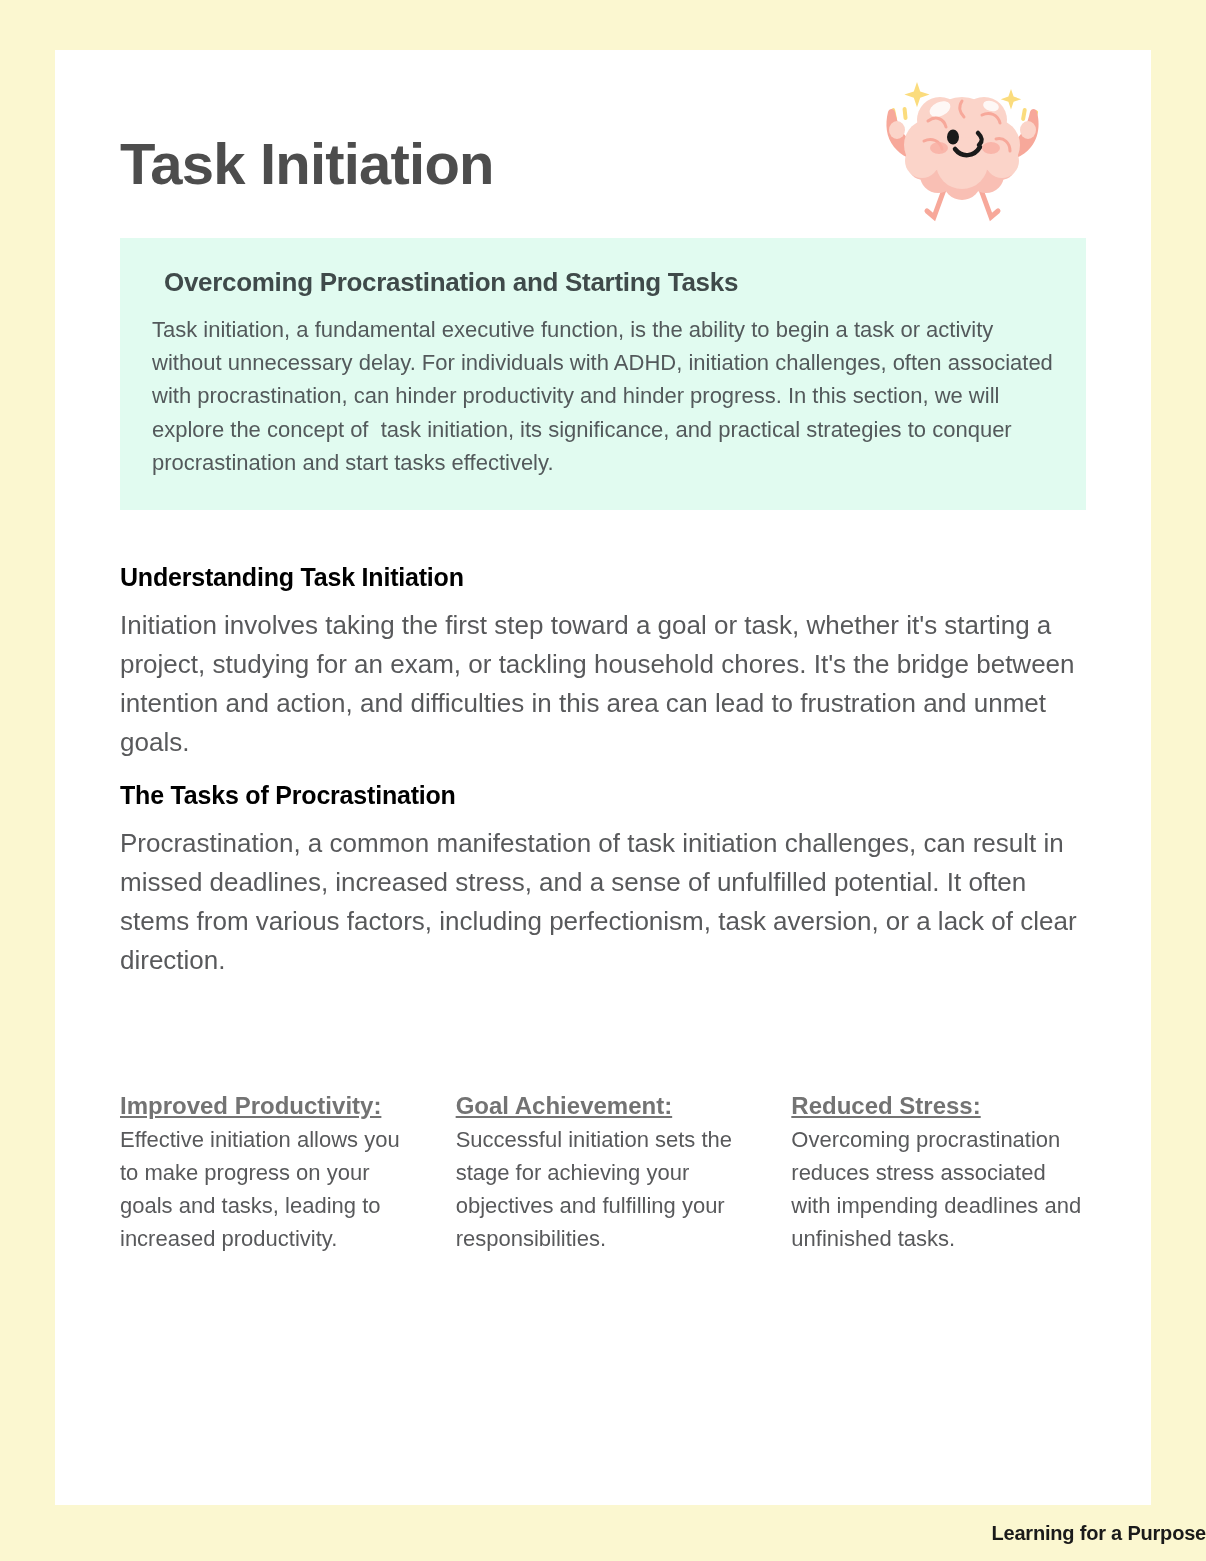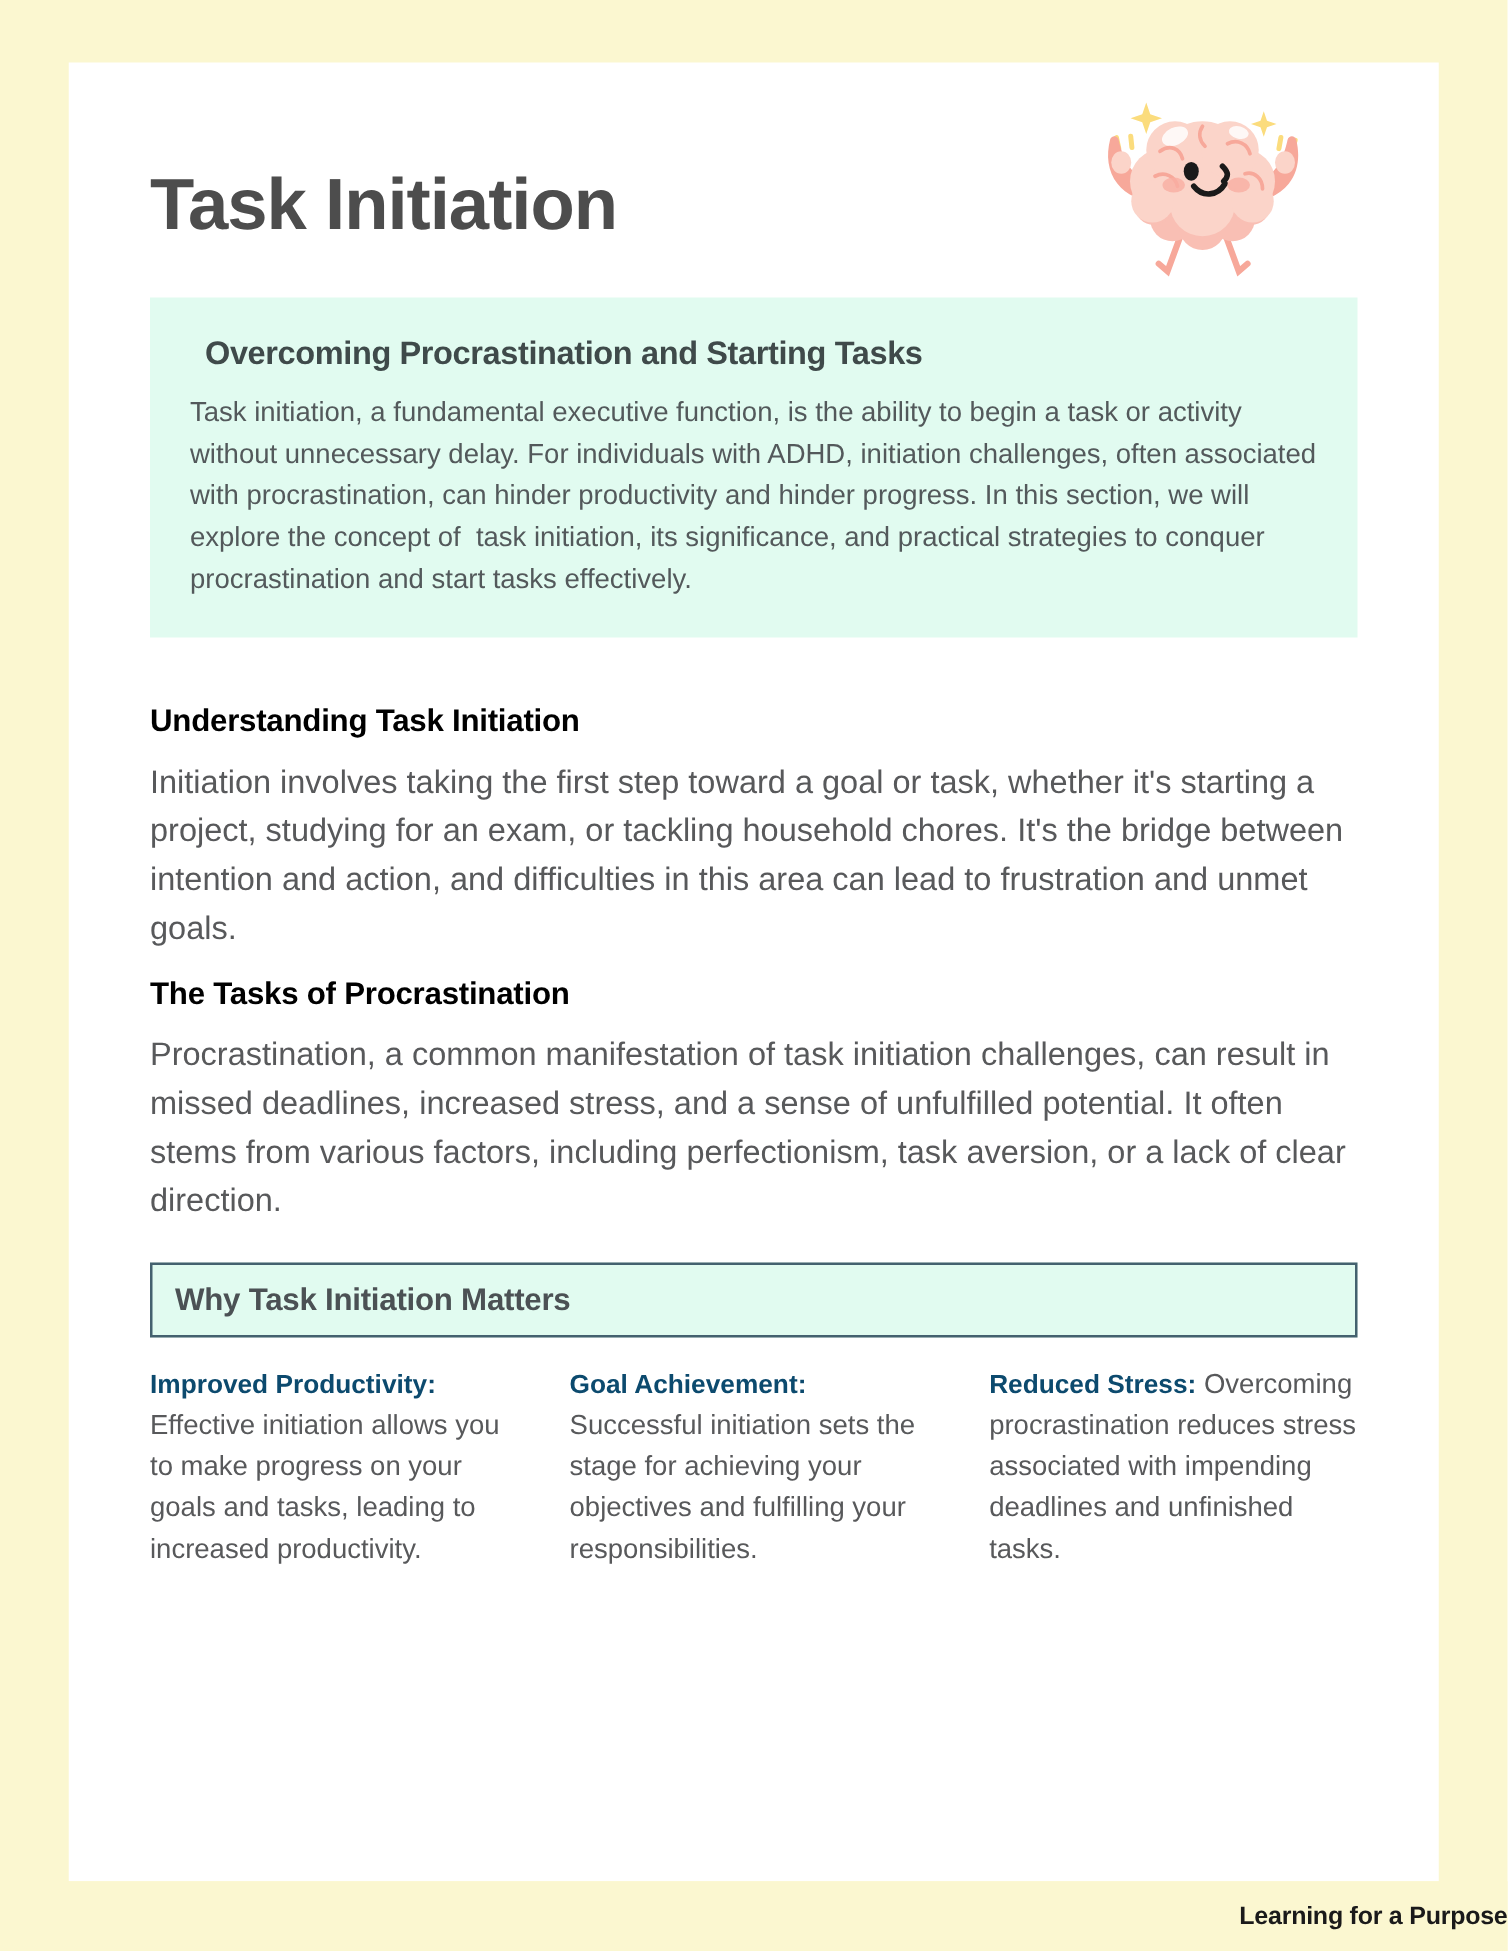--- a/index.html
+++ b/index.html
@@ -135,25 +135,26 @@
     gap: 0px;
   }
   .benefit-col {
     width: 341px;
     padding-right: 40px;
     box-sizing: border-box;
   }
   .benefit-col:nth-child(2) { width: 341px; }
   .benefit-col:nth-child(3) { width: 300px; padding-right: 0; }
   .benefit-term {
-    font-size: 21px;
-    font-weight: bold;
-    color: #0c4a6e;
+    font-size: 24px;
+    font-weight: bold;
+    color: #737373;
     line-height: 1.35;
     display: inline;
+    text-decoration: underline;
   }
   .benefit-desc {
     font-size: 22px;
     color: #58595b;
     line-height: 1.5;
     display: inline;
   }
   .benefit-text {
     margin: 0;
   }
@@ -260,23 +261,20 @@
   <div class="section section-understanding">
     <h3 class="section-heading">Understanding Task Initiation</h3>
     <p class="section-body">Initiation involves taking the first step toward a goal or task, whether it's starting a project, studying for an exam, or tackling household chores. It's the bridge between intention and action, and difficulties in this area can lead to frustration and unmet goals.</p>
   </div>
 
   <div class="section section-impact">
     <h3 class="section-heading">The Tasks of Procrastination</h3>
     <p class="section-body">Procrastination, a common manifestation of task initiation challenges, can result in missed deadlines, increased stress, and a sense of unfulfilled potential. It often stems from various factors, including perfectionism, task aversion, or a lack of clear direction.</p>
   </div>
 
-  <div class="banner">
-    <span class="banner-title">Why Task Initiation Matters</span>
-  </div>
 
   <div class="benefits">
     <div class="benefit-col">
       <p class="benefit-text">
         <span class="benefit-term">Improved Productivity:</span><span class="benefit-desc"> Effective initiation allows you to make progress on your goals and tasks, leading to increased productivity.</span>
       </p>
     </div>
     <div class="benefit-col">
       <p class="benefit-text">
         <span class="benefit-term">Goal Achievement:</span><span class="benefit-desc"> Successful initiation sets the stage for achieving your objectives and fulfilling your responsibilities.</span>

